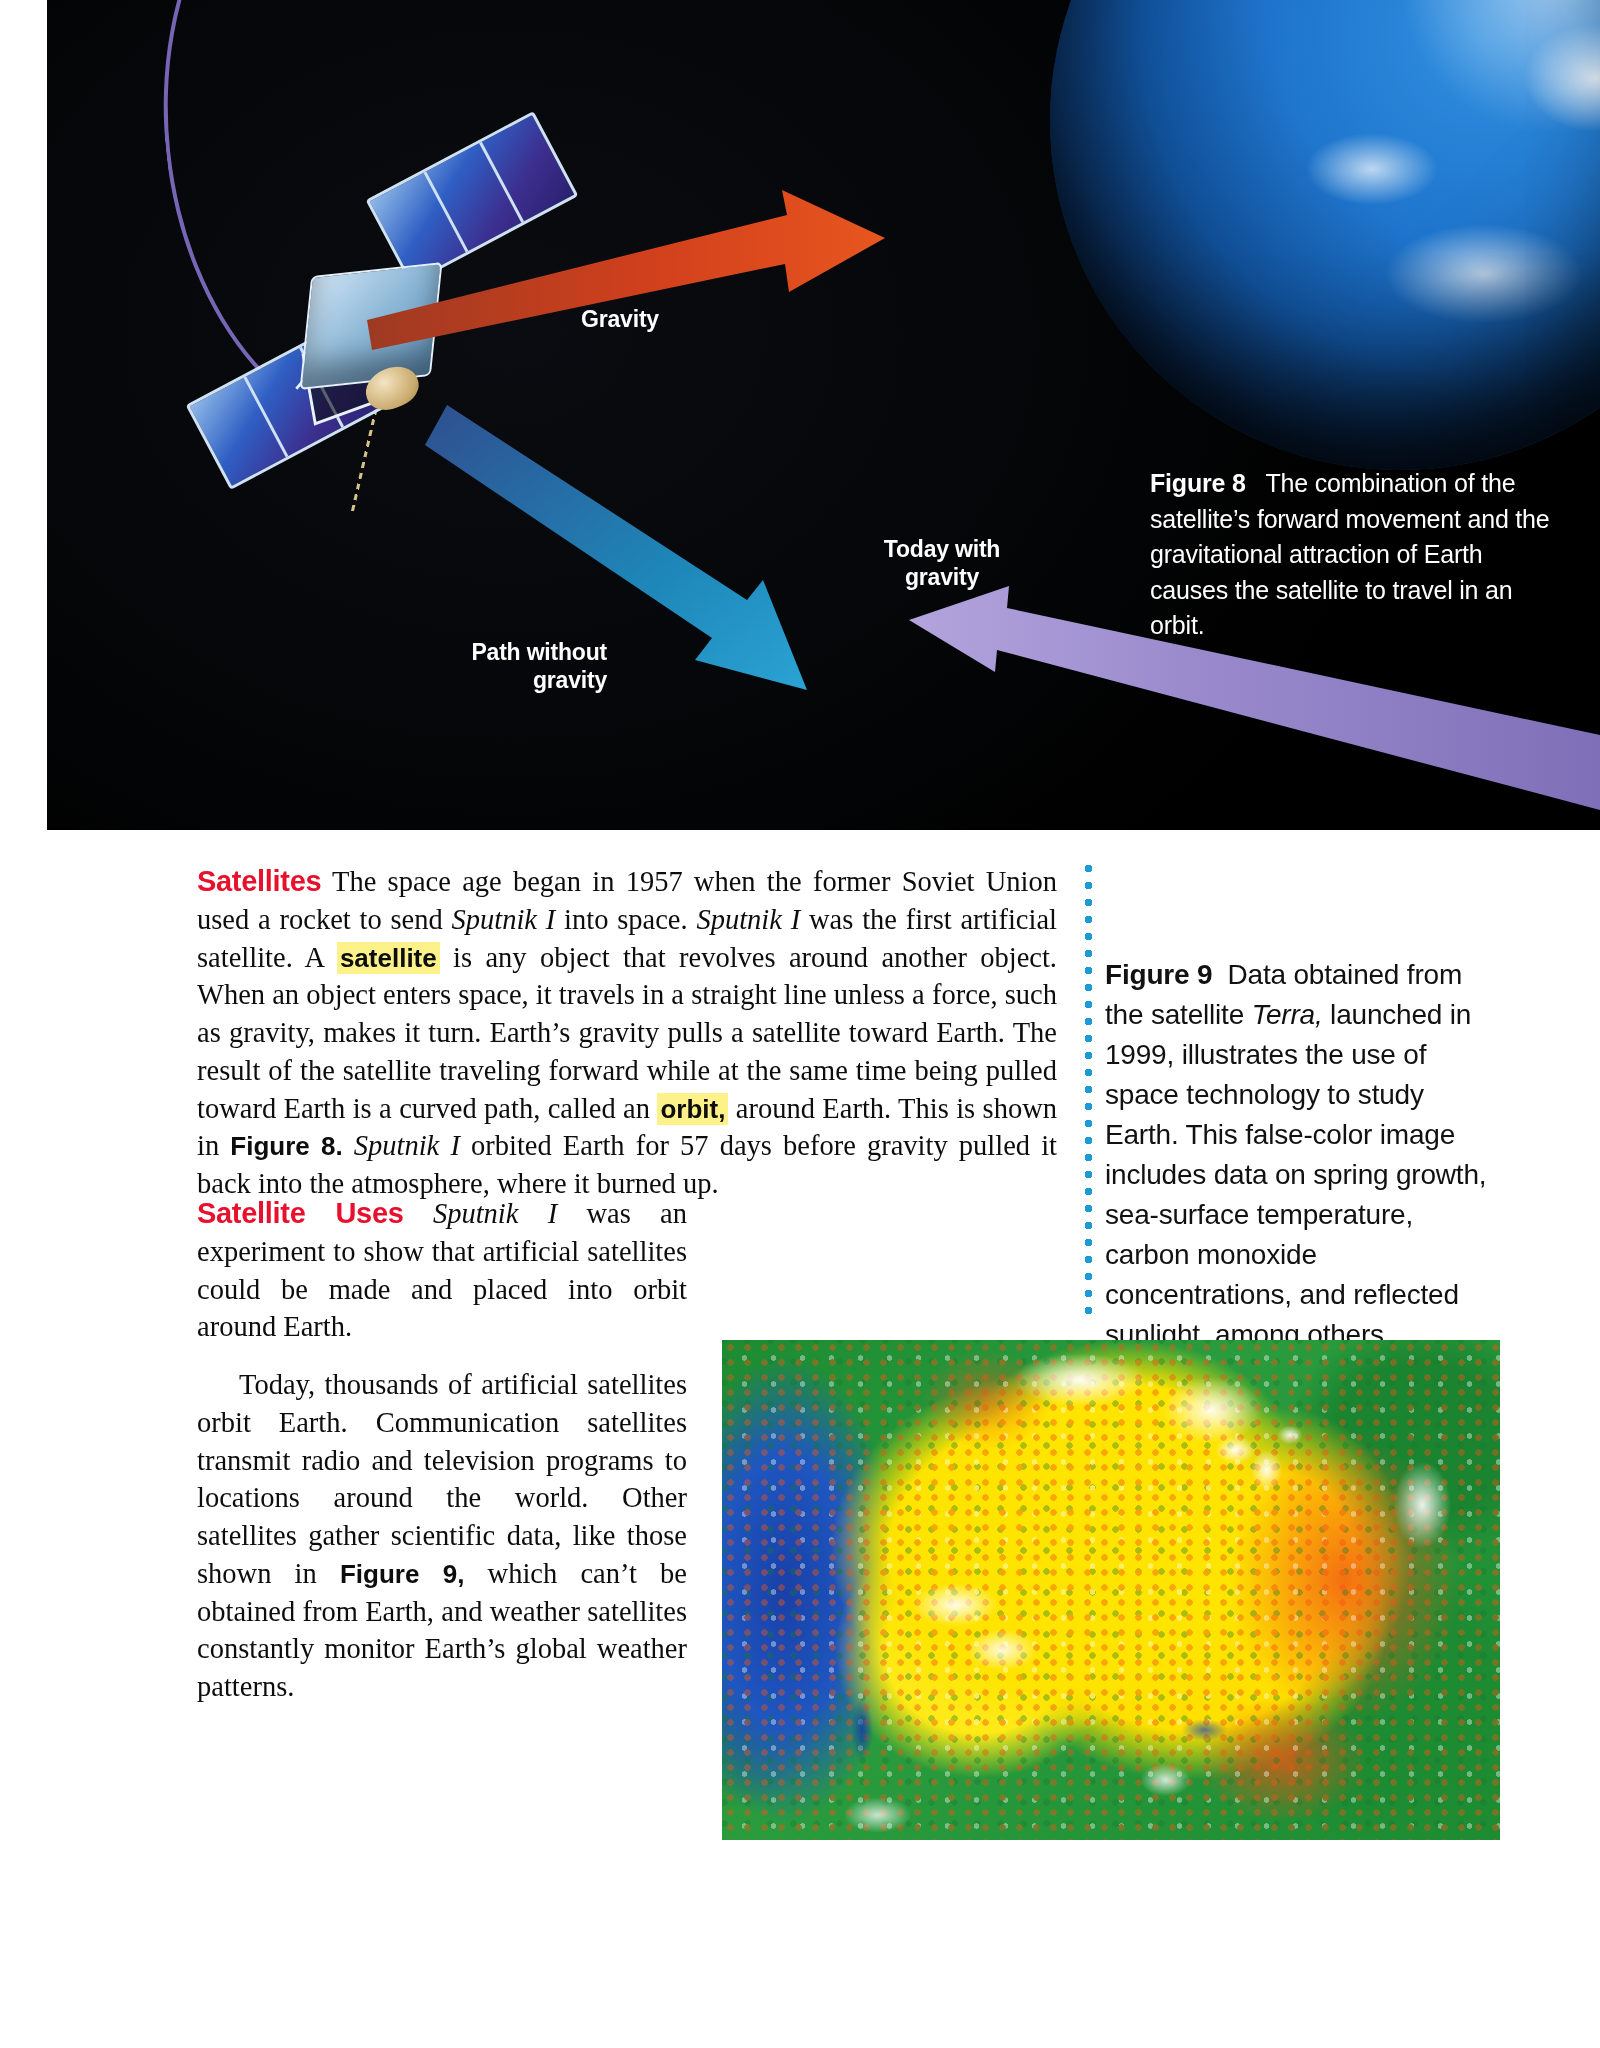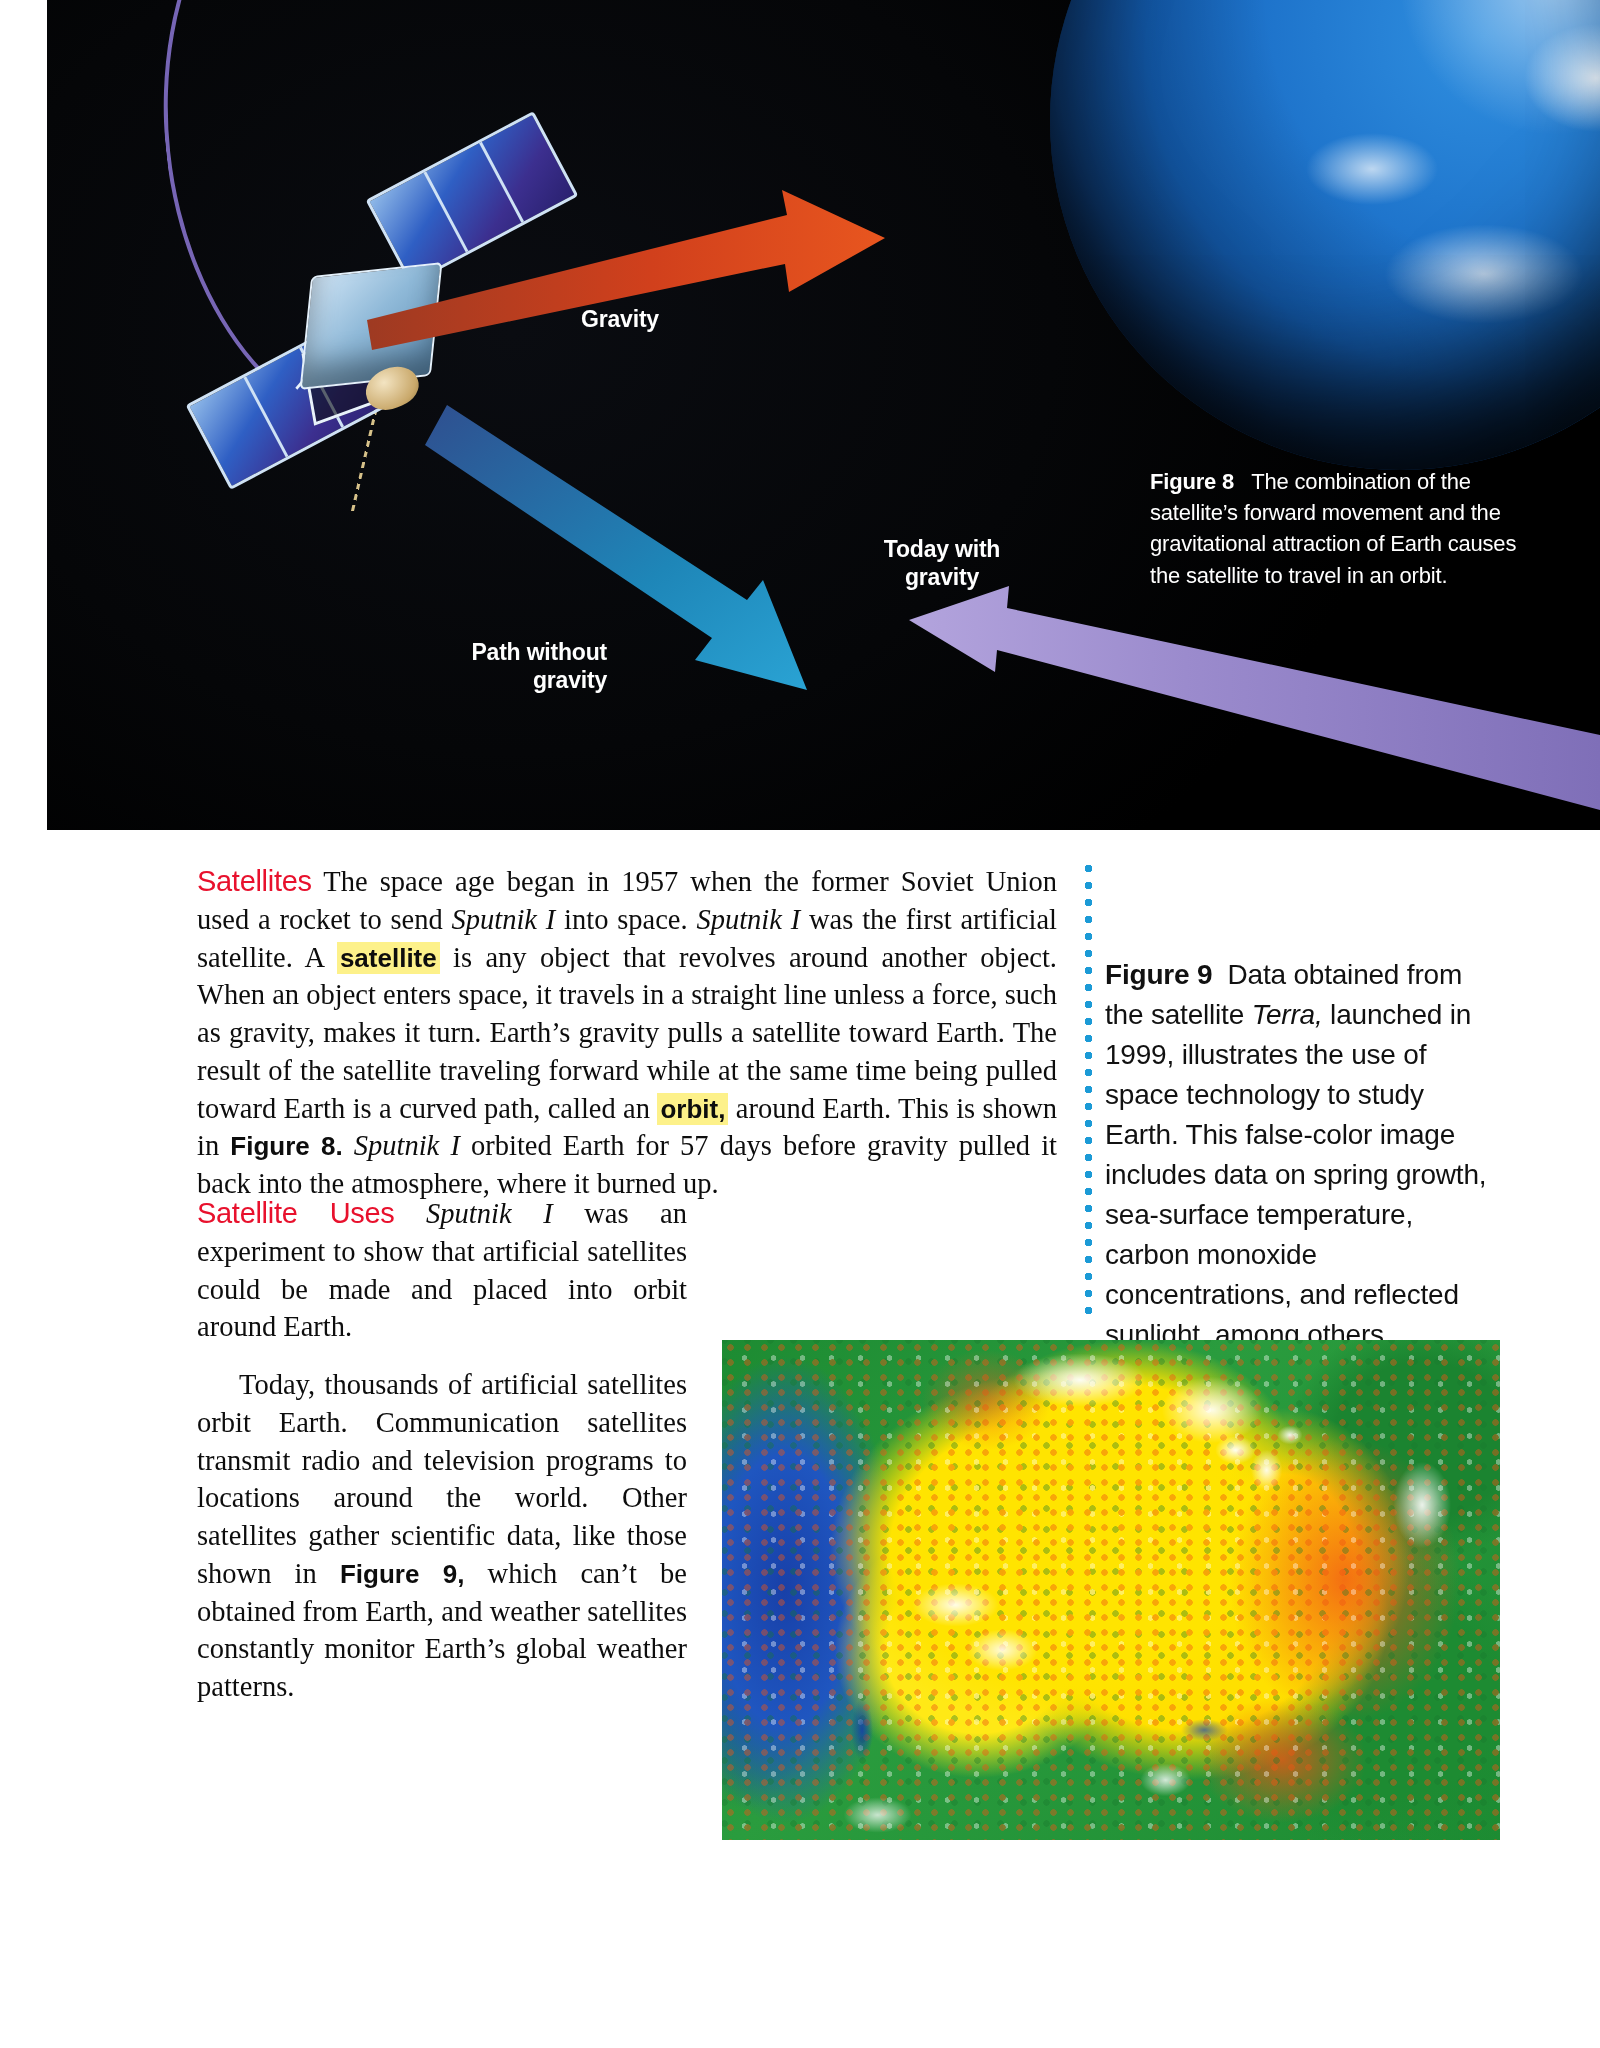--- a/index.html
+++ b/index.html
@@ -126,21 +126,21 @@
   .arrow-wrap { position: absolute; left: 0; top: 0; width: 100%; height: 100%; }
 
   
   .fig8-caption {
     position: absolute;
     left: 1103px;
     top: 466px;
     width: 400px;
     color: #ffffff;
     font-family: "Liberation Sans", sans-serif;
-    font-size: 22px;
+    font-size: 25px;
     line-height: 1.42;
     letter-spacing: -0.2px;
   }
   .fig8-caption .figlabel { font-weight: bold; }
 
   
   .diag-label {
     position: absolute;
     color: #ffffff;
     font-family: "Liberation Sans", sans-serif;
@@ -167,21 +167,21 @@
     color: #0d0d0d;
     text-align: justify;
     -webkit-hyphens: none;
     hyphens: none;
   }
   .col-left.narrow { width: 490px; }
 
   .run-in {
     color: #e8112d;
     font-family: "Liberation Sans", sans-serif;
-    font-weight: normal;
+    font-weight: bold;
     font-size: 29px;
     letter-spacing: -0.3px;
   }
   .ital { font-style: italic; }
   .vocab {
     font-family: "Liberation Sans", sans-serif;
     font-weight: bold;
     font-size: 26px;
     background: #fdf18a;
     padding: 1px 3px;

